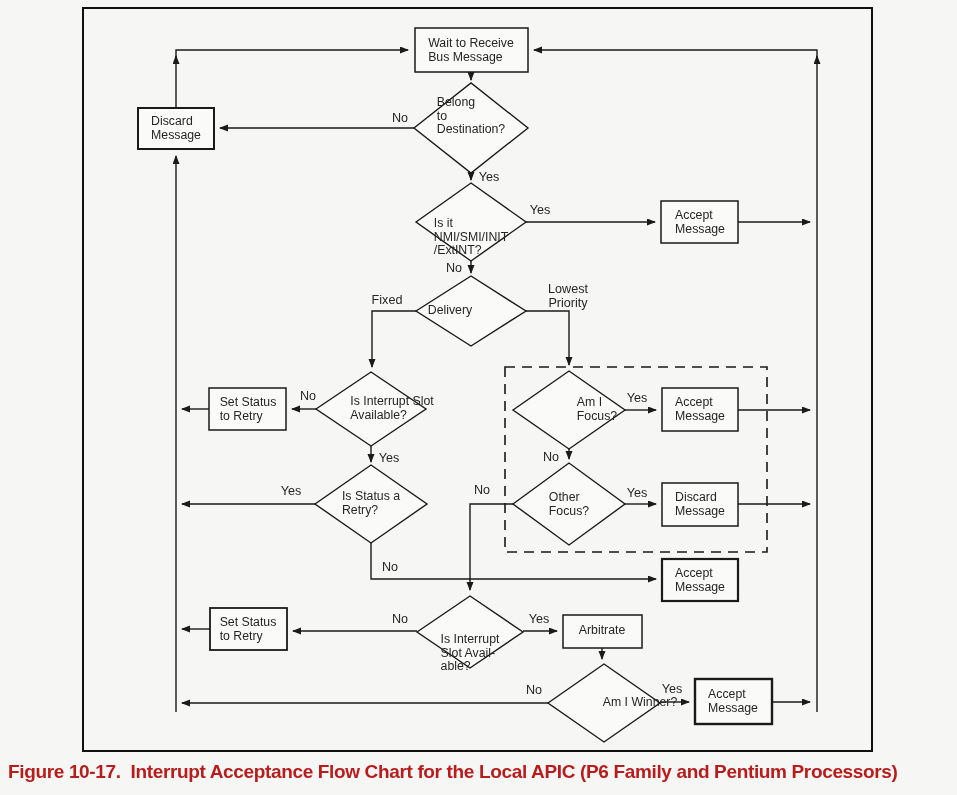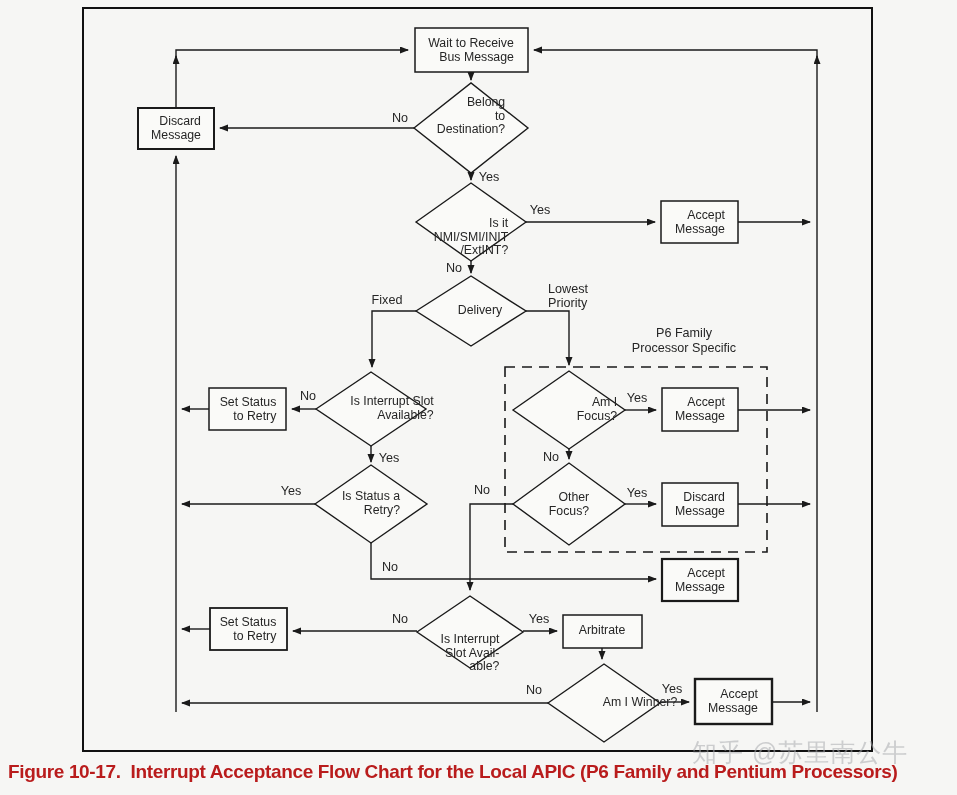--- a/index.html
+++ b/index.html
@@ -5,26 +5,26 @@
   html,body{margin:0;padding:0;}
   body{
     width:957px;height:795px;position:relative;overflow:hidden;
     background:#f6f6f4;
     font-family:"Liberation Sans","DejaVu Sans",sans-serif;
   }
   .stage{position:absolute;inset:0;width:957px;height:795px;}
   svg{position:absolute;left:0;top:0;}
   .nlabel{
     position:absolute;transform:translate(-50%,-50%);
-    white-space:pre-line;text-align:right;
+    white-space:pre-line;text-align:left;
     font-size:12.3px;line-height:13.5px;color:#262626;
   }
   .elabel{
     position:absolute;transform:translate(-50%,-50%);
-    white-space:pre-line;text-align:left;
+    white-space:pre-line;text-align:center;
     font-size:12.6px;line-height:13.5px;color:#262626;
   }
   .region-label{
     position:absolute;transform:translate(-50%,-50%);
     white-space:pre-line;text-align:center;
     font-size:12.6px;line-height:15px;color:#262626;
   }
   .caption{
     position:absolute;left:8px;top:761px;
     font-size:19px;font-weight:bold;letter-spacing:-0.35px;
@@ -117,21 +117,21 @@
   <div class="nlabel" style="left:471px;top:116px">Belong
 to
 Destination?</div>
   <div class="nlabel" style="left:176px;top:128px">Discard
 Message</div>
   <div class="nlabel" style="left:471px;top:237px">Is it
 NMI/SMI/INIT
 /ExtINT?</div>
   <div class="nlabel" style="left:700px;top:222px">Accept
 Message</div>
-  <div class="nlabel" style="left:480px;top:311px">Delivery</div>
+  <div class="nlabel" style="left:450px;top:311px">Delivery</div>
   <div class="nlabel" style="left:392px;top:408px">Is Interrupt Slot
 Available?</div>
   <div class="nlabel" style="left:248px;top:409px">Set Status
 to Retry</div>
   <div class="nlabel" style="left:597px;top:409px">Am I
 Focus?</div>
   <div class="nlabel" style="left:700px;top:409px">Accept
 Message</div>
   <div class="nlabel" style="left:371px;top:503px">Is Status a
 Retry?</div>
@@ -144,22 +144,20 @@
   <div class="nlabel" style="left:470px;top:653px">Is Interrupt
 Slot Avail-
 able?</div>
   <div class="nlabel" style="left:248px;top:629px">Set Status
 to Retry</div>
   <div class="nlabel" style="left:602px;top:631px">Arbitrate</div>
   <div class="nlabel" style="left:640px;top:703px">Am I Winner?</div>
   <div class="nlabel" style="left:733px;top:701px">Accept
 Message</div>
 
-  <div class="region-label" style="left:684px;top:341px">P6 Family
-Processor Specific</div>
 
   <div class="elabel" style="left:400px;top:119px">No</div>
   <div class="elabel" style="left:489px;top:178px">Yes</div>
   <div class="elabel" style="left:540px;top:211px">Yes</div>
   <div class="elabel" style="left:454px;top:269px">No</div>
   <div class="elabel" style="left:387px;top:301px">Fixed</div>
   <div class="elabel" style="left:568px;top:296px">Lowest
 Priority</div>
   <div class="elabel" style="left:308px;top:397px">No</div>
   <div class="elabel" style="left:389px;top:459px">Yes</div>
@@ -168,15 +166,14 @@
   <div class="elabel" style="left:637px;top:494px">Yes</div>
   <div class="elabel" style="left:291px;top:492px">Yes</div>
   <div class="elabel" style="left:390px;top:568px">No</div>
   <div class="elabel" style="left:482px;top:491px">No</div>
   <div class="elabel" style="left:400px;top:620px">No</div>
   <div class="elabel" style="left:539px;top:620px">Yes</div>
   <div class="elabel" style="left:534px;top:691px">No</div>
   <div class="elabel" style="left:672px;top:690px">Yes</div>
 
   <div class="caption">Figure 10-17.  Interrupt Acceptance Flow Chart for the Local APIC (P6 Family and Pentium Processors)</div>
-  <div class="watermark">知乎 @苏里南公牛</div>
 
 </div>
 
 </body></html>

